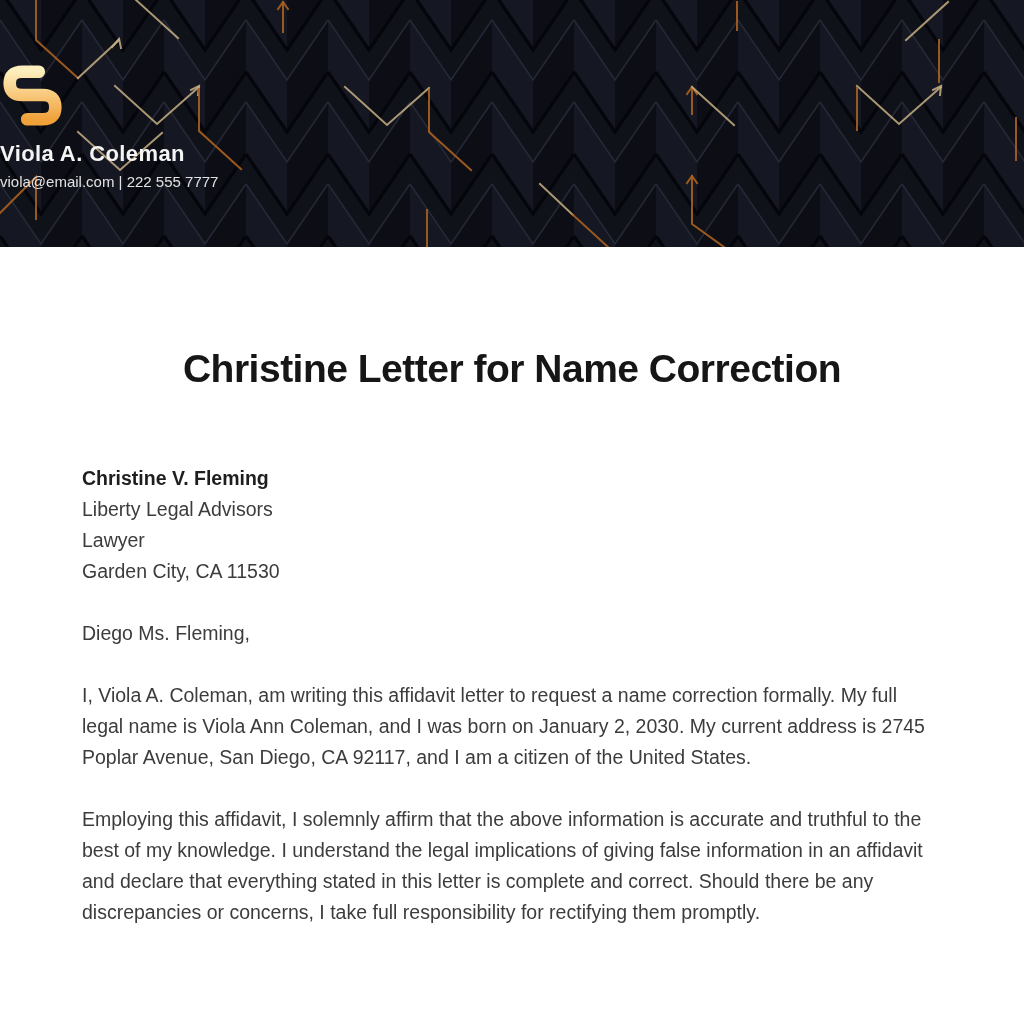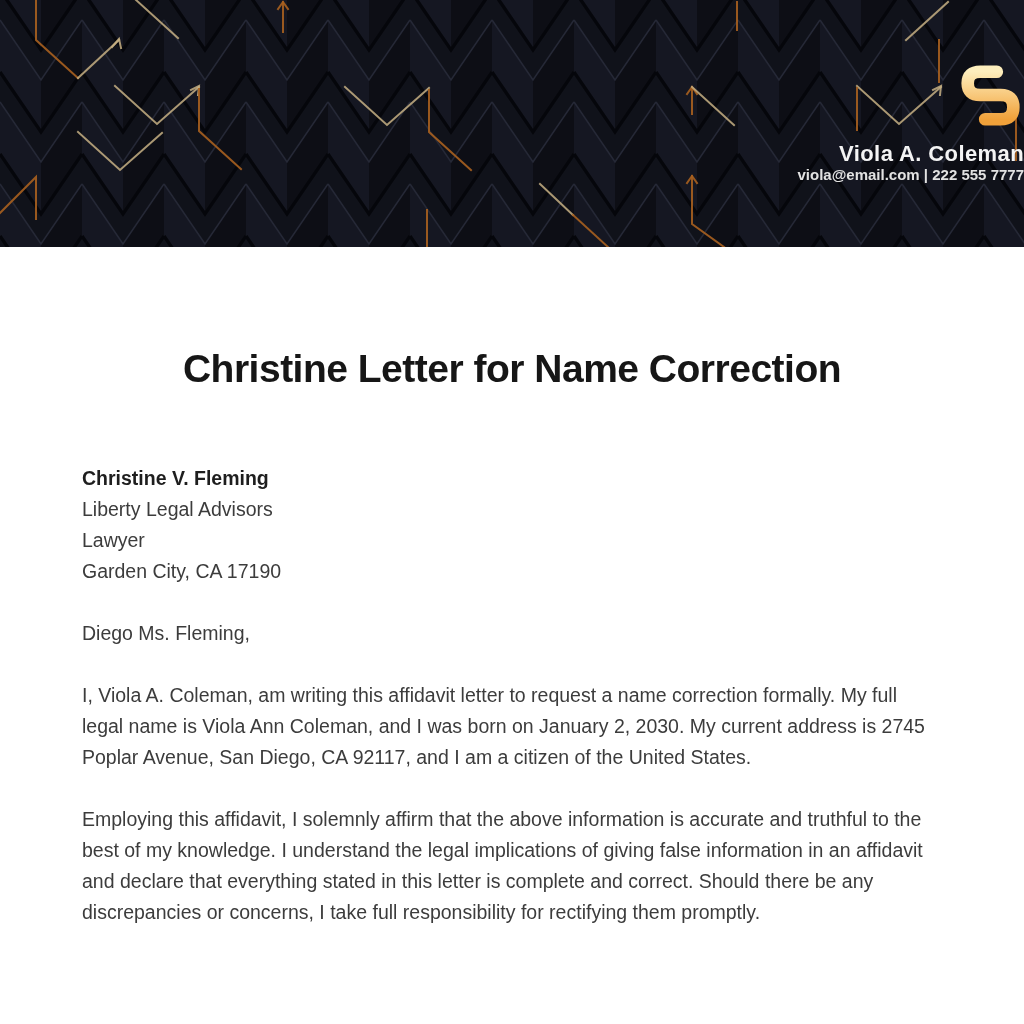--- a/index.html
+++ b/index.html
@@ -6,27 +6,27 @@
   .page{
     position:relative;width:1024px;height:1024px;background:#ffffff;
     overflow:hidden;font-family:"Liberation Sans",sans-serif;
   }
   
   .banner{position:relative;height:247px;background:#0c0d12;overflow:hidden;}
   .banner .bg{position:absolute;top:0;left:0;}
   .acc{fill:none;stroke-width:2;stroke-linecap:square;stroke-linejoin:miter;}
   .acc.o{stroke:#a8601f;opacity:.9;}
   .acc.t{stroke:#c7b084;opacity:.85;}
-  .brand{position:absolute;top:0;left:0;width:100%;text-align:right;}
+  .brand{position:absolute;top:0;left:0;width:100%;text-align:left;}
   .logo{margin-top:62px;width:66px;height:66px;display:inline-block;}
   .brand-name{
     margin-top:10px;font-size:22px;line-height:24px;font-weight:700;
     color:#f4f4f4;letter-spacing:.4px;
   }
-  .brand-contact{font-size:15px;line-height:18px;color:#e2e2e2;font-weight:bold;}
+  .brand-contact{margin-top:7px;font-size:15px;line-height:18px;color:#e2e2e2;}
   
   .letter{padding:0 82px;color:#3c3c3c;font-size:19.5px;line-height:31px;}
   .title{
     margin:102px 0 0;font-size:39px;line-height:40px;font-weight:700;
     color:#161616;text-align:center;letter-spacing:-.5px;
   }
   .recipient{margin-top:74px;}
   .recipient-name{font-weight:700;color:#1e1e1e;}
   .letter p{margin:31px 0 0;}
 </style>
@@ -103,21 +103,21 @@
     </div>
   </header>
 
   <main class="letter">
     <h1 class="title">Christine Letter for Name Correction</h1>
 
     <div class="recipient">
       <div class="recipient-name">Christine V. Fleming</div>
       <div>Liberty Legal Advisors</div>
       <div>Lawyer</div>
-      <div>Garden City, CA 17190</div>
+      <div>Garden City, CA 11530</div>
     </div>
 
     <p>Diego Ms. Fleming,</p>
 
     <p>I, Viola A. Coleman, am writing this affidavit letter to request a name correction formally. My full legal name is Viola Ann Coleman, and I was born on January 2, 2030. My current address is 2745 Poplar Avenue, San Diego, CA 92117, and I am a citizen of the United States.</p>
 
     <p>Employing this affidavit, I solemnly affirm that the above information is accurate and truthful to the best of my knowledge. I understand the legal implications of giving false information in an affidavit and declare that everything stated in this letter is complete and correct. Should there be any discrepancies or concerns, I take full responsibility for rectifying them promptly.</p>
   </main>
 
 </div>

